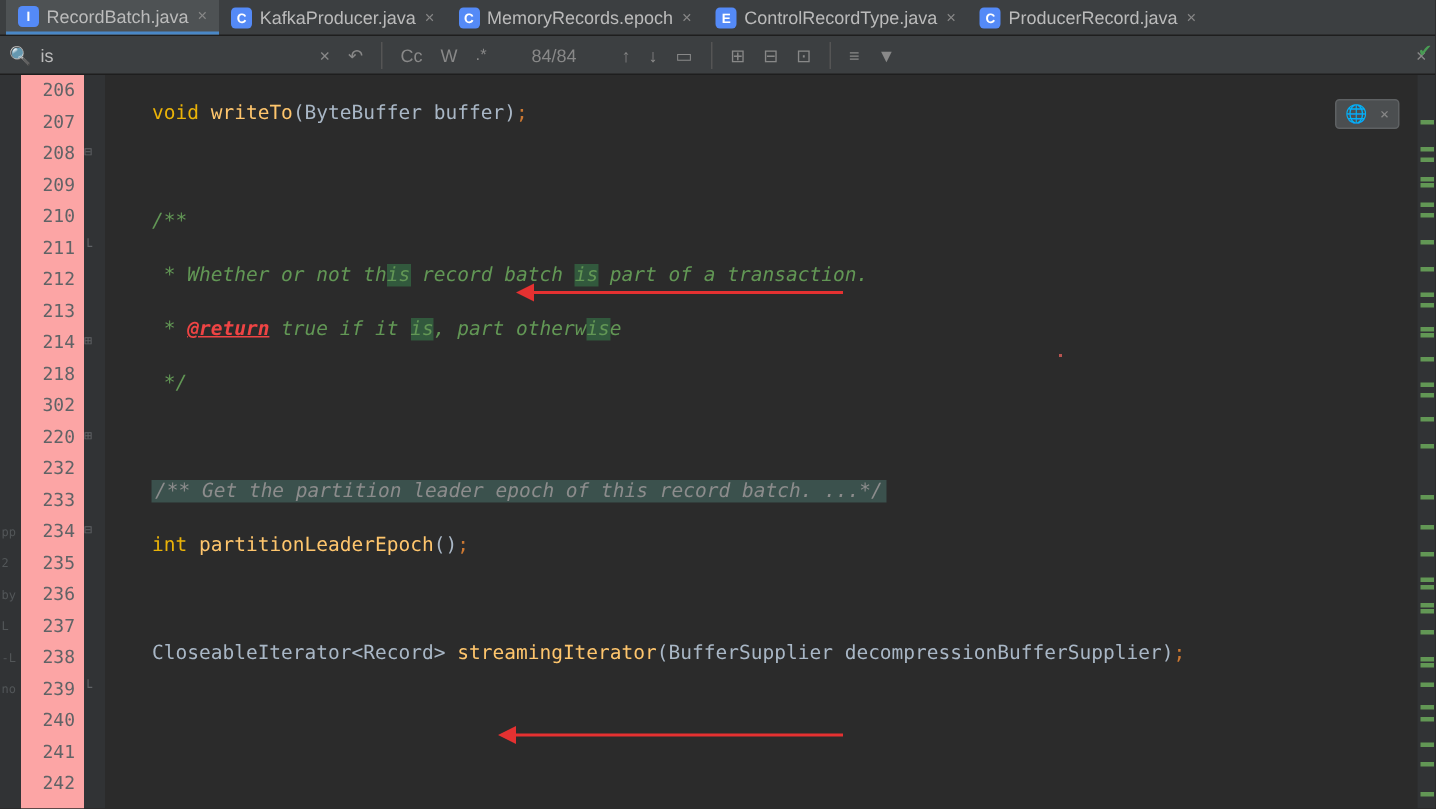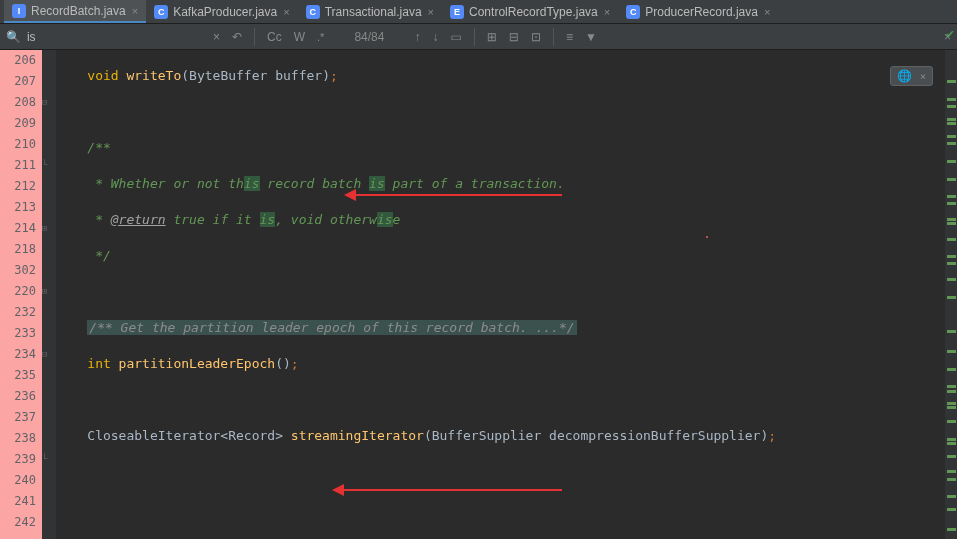--- a/index.html
+++ b/index.html
@@ -103,21 +103,21 @@
 .code {
   flex: 1;
   position: relative;
   white-space: pre;
   overflow: hidden;
 }
 .kw { color: #eab308; }
 .method { color: #ffc66d; }
 .type { color: #a9b7c6; }
 .doc { color: #629755; font-style: italic; }
-.doc-tag { color: #a3a3a3; font-style: italic; text-decoration: underline; font-weight: normal;}
+.doc-tag { color: #ef4444; font-style: italic; text-decoration: underline; font-weight: bold;}
 .doc-hi { background: #32593d; }
 .hi { background: #32593d; border: 1px solid #3c704a; padding: 0 1px; margin: 0 -1px;}
 .fold-block { background: #3b514d; color: #8c8c8c; font-style: italic; padding: 0 2px;}
 .paren { color: #a9b7c6; }
 .semi { color: #cc7832; }
 
 .marker-strip {
   position: absolute;
   right: 0;
   top: 0;
@@ -165,21 +165,21 @@
       <span>RecordBatch.java</span>
       <span class="tab-close">×</span>
     </div>
   <div class="tab">
       <span class="tab-icon">C</span>
       <span>KafkaProducer.java</span>
       <span class="tab-close">×</span>
     </div>
   <div class="tab">
       <span class="tab-icon">C</span>
-      <span>Transactional.java</span>
+      <span>MemoryRecords.epoch</span>
       <span class="tab-close">×</span>
     </div>
   <div class="tab">
       <span class="tab-icon">E</span>
       <span>ControlRecordType.java</span>
       <span class="tab-close">×</span>
     </div>
   <div class="tab">
       <span class="tab-icon">C</span>
       <span>ProducerRecord.java</span>
@@ -204,20 +204,33 @@
   <span class="find-btn">⊞</span>
   <span class="find-btn">⊟</span>
   <span class="find-btn">⊡</span>
   <span class="find-sep"></span>
   <span class="find-btn">≡</span>
   <span class="find-btn">▼</span>
   <span class="find-close">×</span>
 </div>
 
 <div class="editor">
+  <div class="gutter-left">
+    <div style="height:294px"></div>
+    <div class="mini">pp</div>
+    <div class="mini">2</div>
+    <div class="mini"></div>
+    <div class="mini"></div>
+    <div class="mini"></div>
+    <div class="mini"></div>
+    <div class="mini">by</div>
+    <div class="mini">L</div>
+    <div class="mini">-L</div>
+    <div class="mini">no</div>
+  </div>
   <div class="gutter">
     <div class="line">206</div>
     <div class="line">207</div>
     <div class="line">208</div>
     <div class="line">209</div>
     <div class="line">210</div>
     <div class="line">211</div>
     <div class="line">212</div>
     <div class="line">213</div>
     <div class="line">214</div>
@@ -259,21 +272,21 @@
     <div class="line">└</div>
     <div class="line"></div>
       <div class="line"></div>
       <div class="line"></div>
   </div>
   <div class="code">
 <div class="line">    <span class="kw">void</span><span class="method"> writeTo</span><span class="paren">(ByteBuffer buffer)</span><span class="semi">;</span></div>
 <div class="line"></div>
 <div class="line">    <span class="doc">/**</span></div>
 <div class="line">    <span class="doc"><span> * Whether or not th</span><span class="doc-hi">is</span><span> record batch </span><span class="doc-hi">is</span><span> part of a transaction.</span></span></div>
-<div class="line">    <span class="doc"><span> * </span><span class="doc-tag">@return</span><span> true if it </span><span class="doc-hi">is</span><span>, void otherw</span><span class="doc-hi">is</span><span>e</span></span></div>
+<div class="line">    <span class="doc"><span> * </span><span class="doc-tag">@return</span><span> true if it </span><span class="doc-hi">is</span><span>, part otherw</span><span class="doc-hi">is</span><span>e</span></span></div>
 <div class="line">    <span class="doc"> */</span></div>
 <div class="line"></div>
 <div class="line">    <span class="fold-block">/** Get the partition leader epoch of this record batch. ...*/</span></div>
 <div class="line">    <span class="kw">int</span><span class="method"> partitionLeaderEpoch</span><span class="paren">()</span><span class="semi">;</span></div>
 <div class="line"></div>
 <div class="line">    <span class="type">CloseableIterator&lt;Record&gt;</span><span class="method"> streamingIterator</span><span class="paren">(BufferSupplier decompressionBufferSupplier)</span><span class="semi">;</span></div>
 <div class="line"></div>
 
 
 

